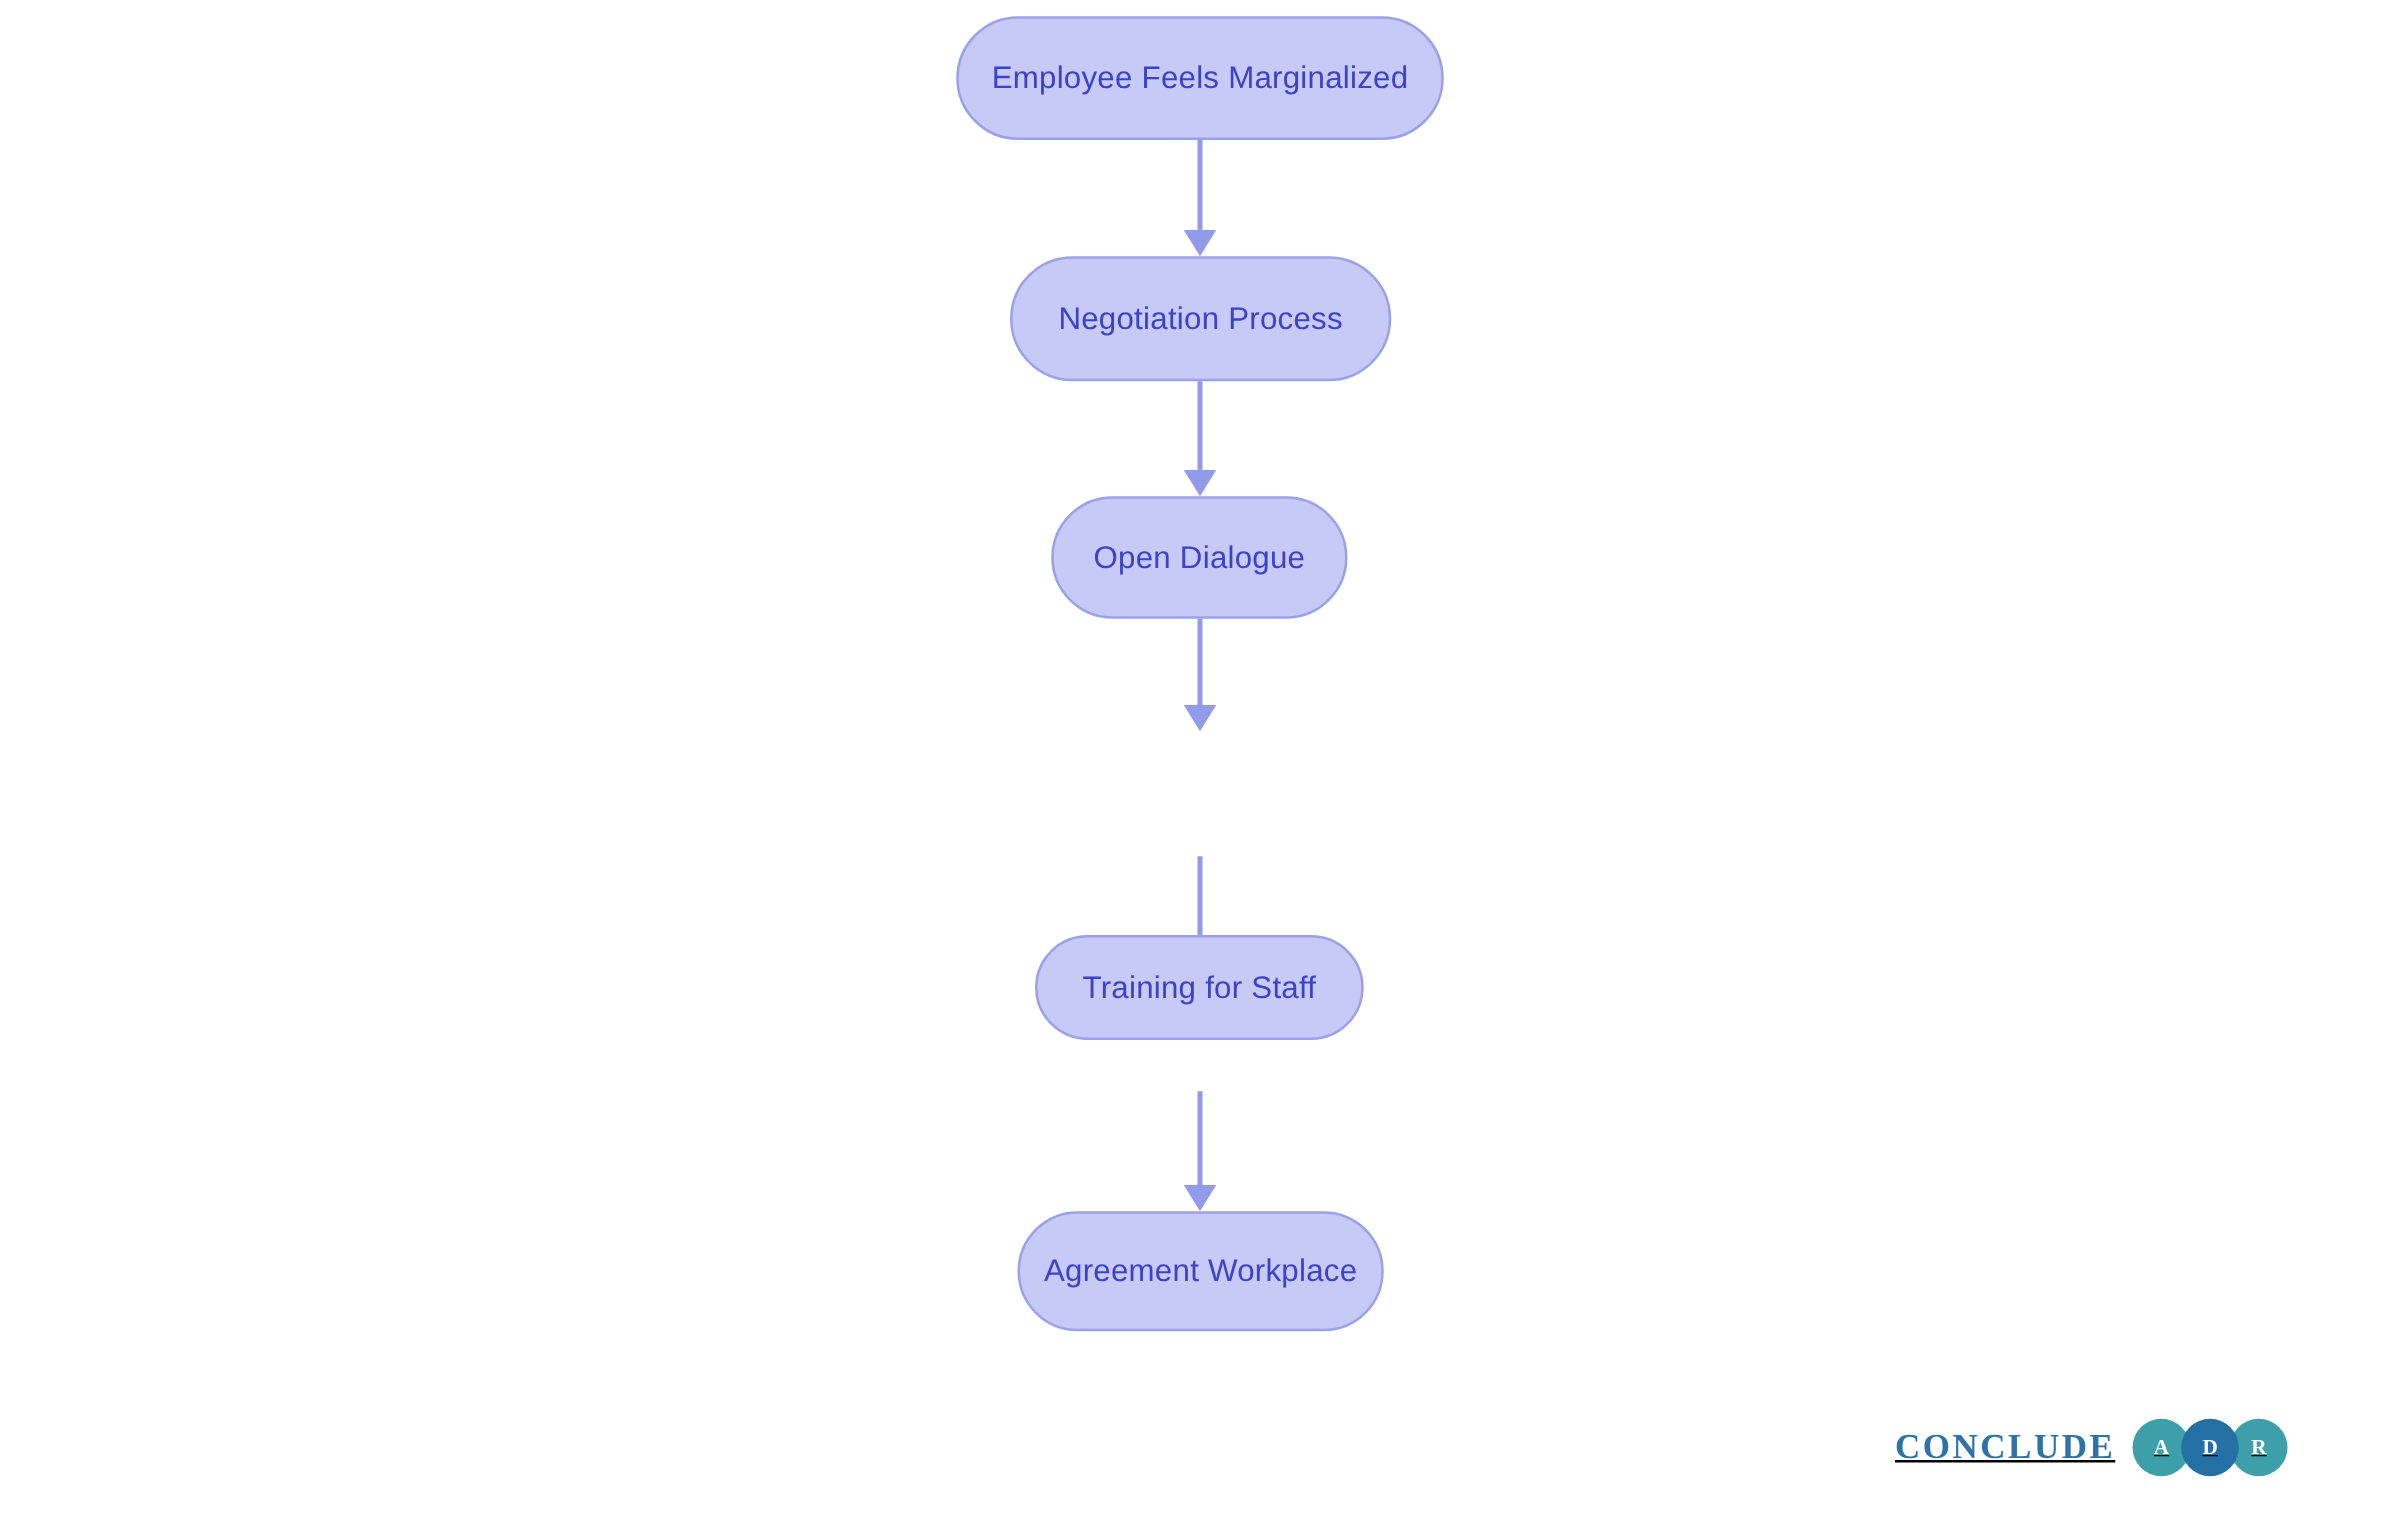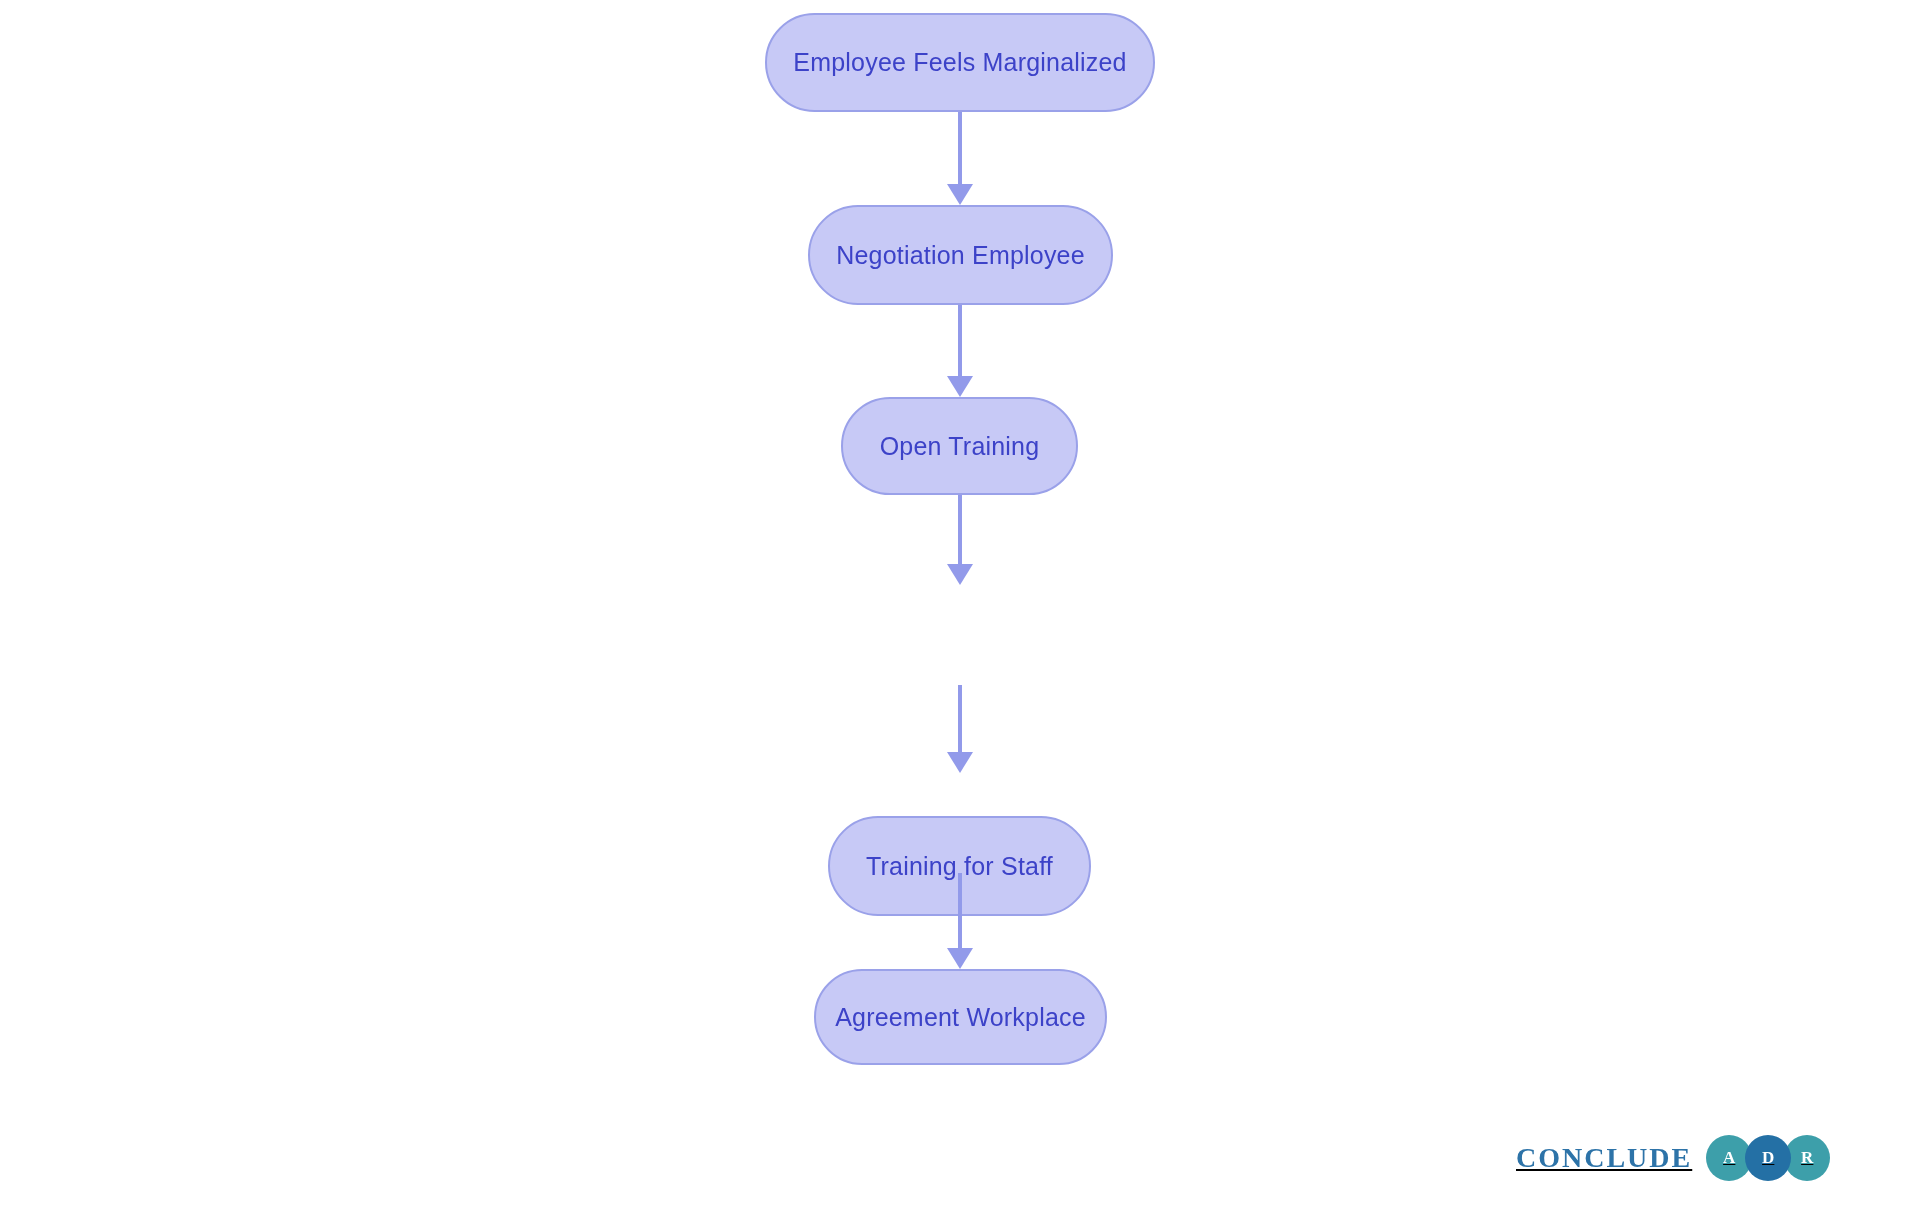--- a/index.html
+++ b/index.html
@@ -102,41 +102,41 @@
 
 <div class="canvas">
 
   <div class="node" style="left:765px; top:13px; width:390px; height:99px;">Employee Feels Marginalized</div>
 
   <div class="arrow" style="left:946px; top:112px;">
     <div class="shaft" style="height:72px;"></div>
     <div class="head"></div>
   </div>
 
-  <div class="node" style="left:808px; top:205px; width:305px; height:100px;">Negotiation Employee</div>
+  <div class="node" style="left:808px; top:205px; width:305px; height:100px;">Negotiation Process</div>
 
   <div class="arrow" style="left:946px; top:305px;">
     <div class="shaft" style="height:71px;"></div>
     <div class="head"></div>
   </div>
 
-  <div class="node" style="left:841px; top:397px; width:237px; height:98px;">Open Training</div>
+  <div class="node" style="left:841px; top:397px; width:237px; height:98px;">Open Dialogue</div>
 
   <div class="arrow" style="left:946px; top:495px;">
     <div class="shaft" style="height:69px;"></div>
     <div class="head"></div>
   </div>
 
 
   <div class="arrow" style="left:946px; top:685px;">
     <div class="shaft" style="height:67px;"></div>
     <div class="head"></div>
   </div>
 
-  <div class="node" style="left:828px; top:816px; width:263px; height:100px;">Training for Staff</div>
+  <div class="node" style="left:828px; top:748px; width:263px; height:84px;">Training for Staff</div>
 
   <div class="arrow" style="left:946px; top:873px;">
     <div class="shaft" style="height:75px;"></div>
     <div class="head"></div>
   </div>
 
   <div class="node" style="left:814px; top:969px; width:293px; height:96px;">Agreement Workplace</div>
 
   <div class="brand">
     <span class="wordmark">CONCLUDE</span>

